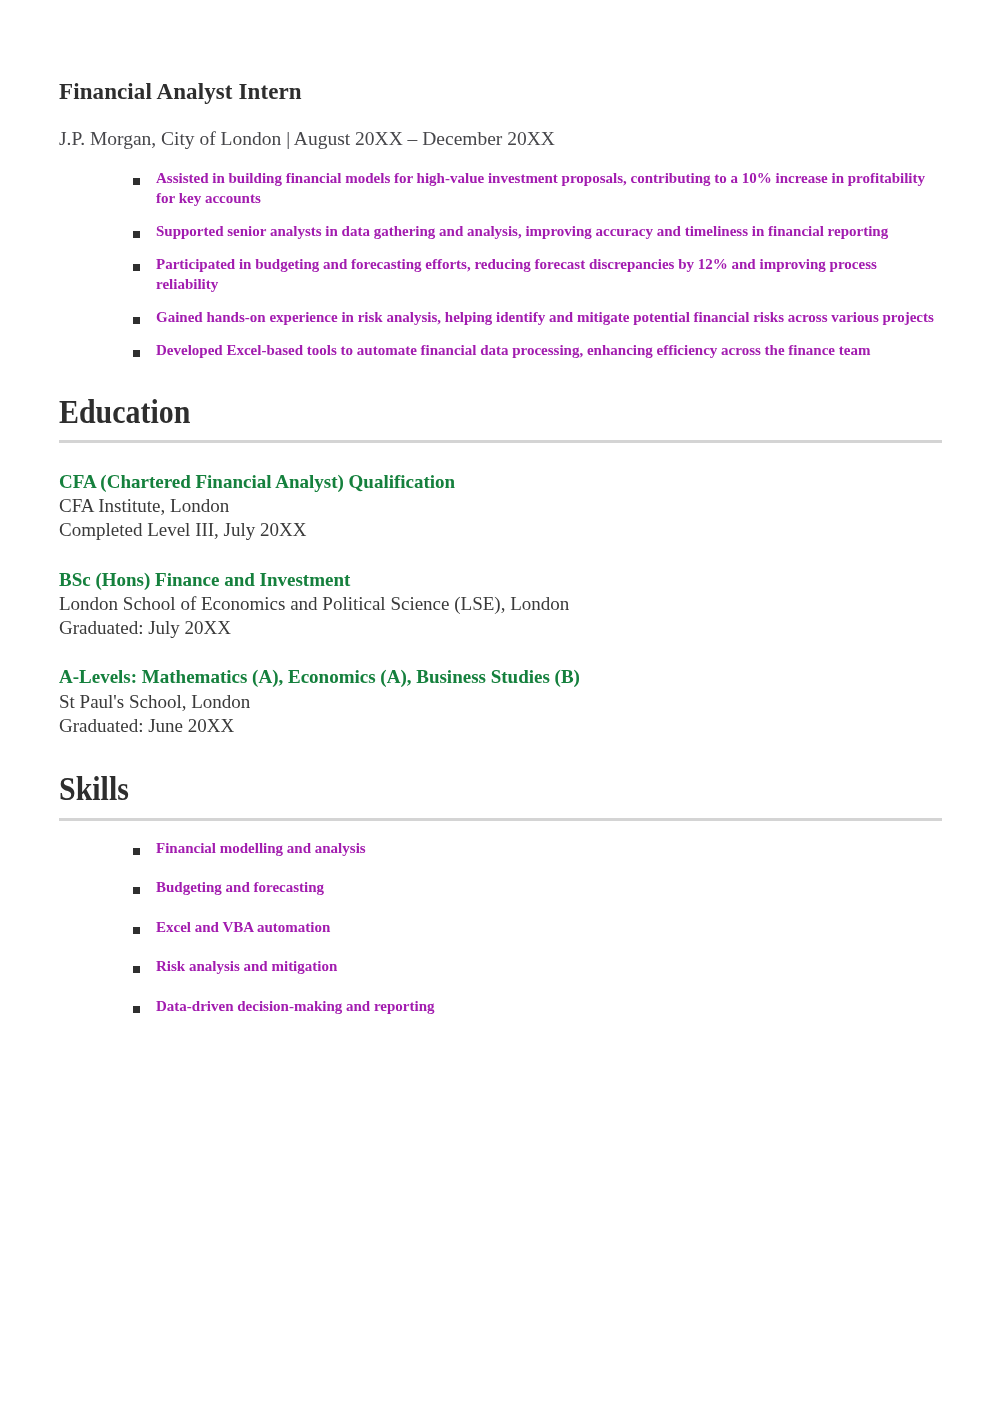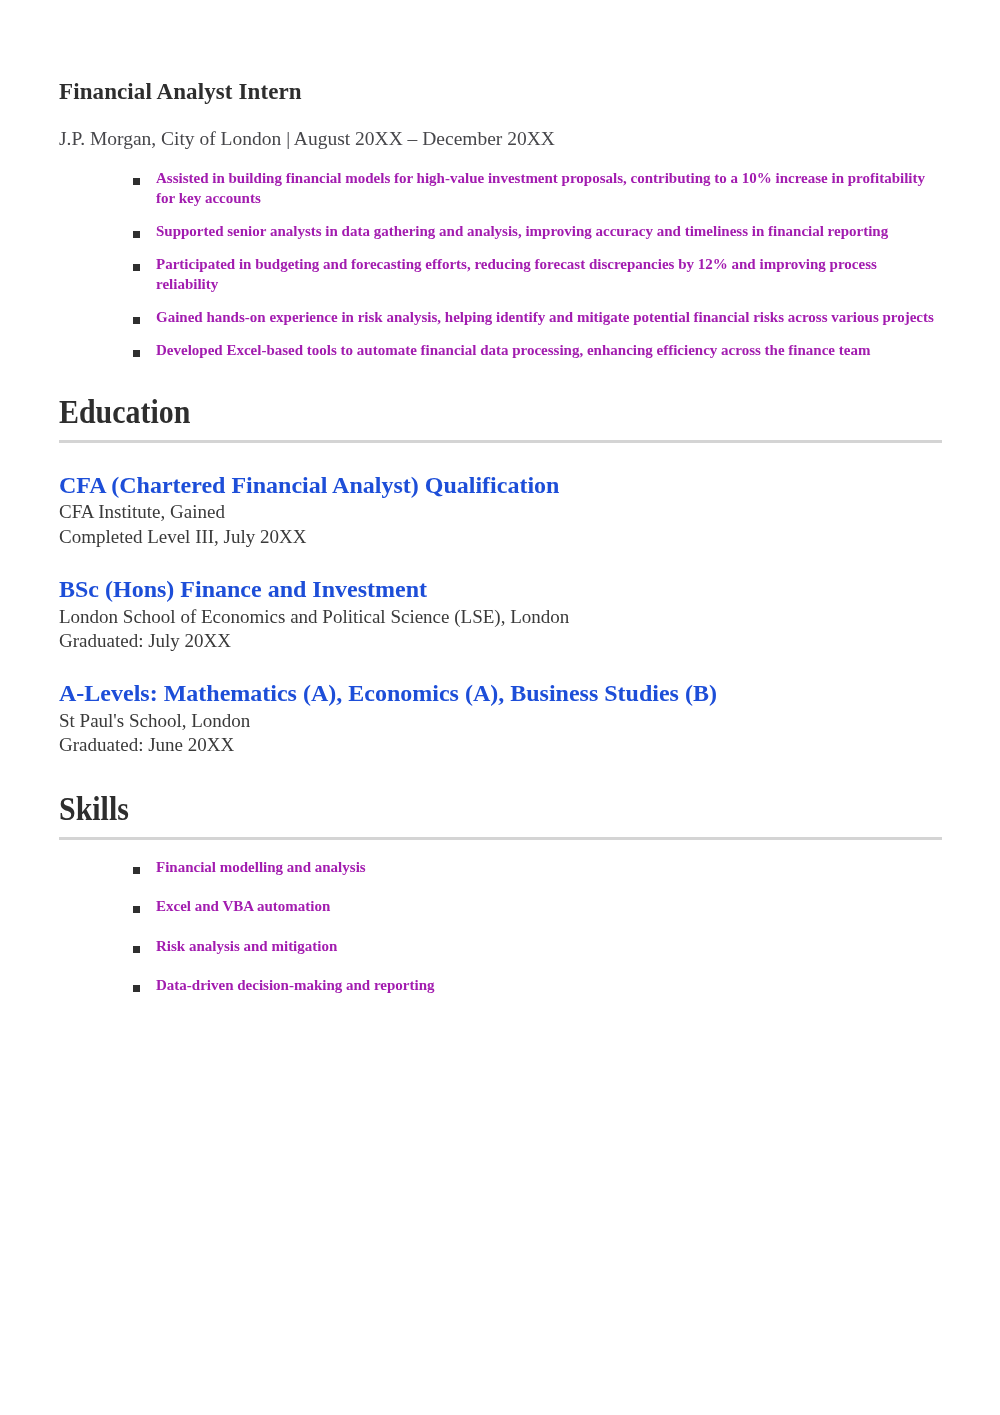--- a/index.html
+++ b/index.html
@@ -95,23 +95,23 @@
     height: 3px;
     background: #d4d4d4;
     margin-top: 9px;
     width: 883px;
   }
 
   
   .edu-block { margin-top: 25px; }
   .edu-block.first { margin-top: 27px; }
   .edu-head {
-    font-size: 24px;
-    font-weight: bold;
-    color: #1d4ed8;
+    font-size: 19px;
+    font-weight: bold;
+    color: #15803d;
     line-height: 1.28;
   }
   .edu-line {
     font-size: 19px;
     color: #3a3a3a;
     line-height: 1.28;
   }
 </style>
 </head>
 <body>
@@ -145,21 +145,21 @@
         </li>
       </ul>
     </div>
 
     <div class="section">
       <h2 class="section-title">Education</h2>
       <div class="rule"></div>
 
       <div class="edu-block first">
         <div class="edu-head">CFA (Chartered Financial Analyst) Qualification</div>
-        <div class="edu-line">CFA Institute, Gained</div>
+        <div class="edu-line">CFA Institute, London</div>
         <div class="edu-line">Completed Level III, July 20XX</div>
       </div>
 
       <div class="edu-block">
         <div class="edu-head">BSc (Hons) Finance and Investment</div>
         <div class="edu-line">London School of Economics and Political Science (LSE), London</div>
         <div class="edu-line">Graduated: July 20XX</div>
       </div>
 
       <div class="edu-block">
@@ -172,20 +172,24 @@
     <div class="section">
       <h2 class="section-title">Skills</h2>
       <div class="rule"></div>
       <ul class="bullets skills-list">
         <li>
           <span class="sq"></span>
           <span>Financial modelling and analysis</span>
         </li>
         <li>
           <span class="sq"></span>
+          <span>Budgeting and forecasting</span>
+        </li>
+        <li>
+          <span class="sq"></span>
           <span>Excel and VBA automation</span>
         </li>
         <li>
           <span class="sq"></span>
           <span>Risk analysis and mitigation</span>
         </li>
         <li>
           <span class="sq"></span>
           <span>Data-driven decision-making and reporting</span>
         </li>

